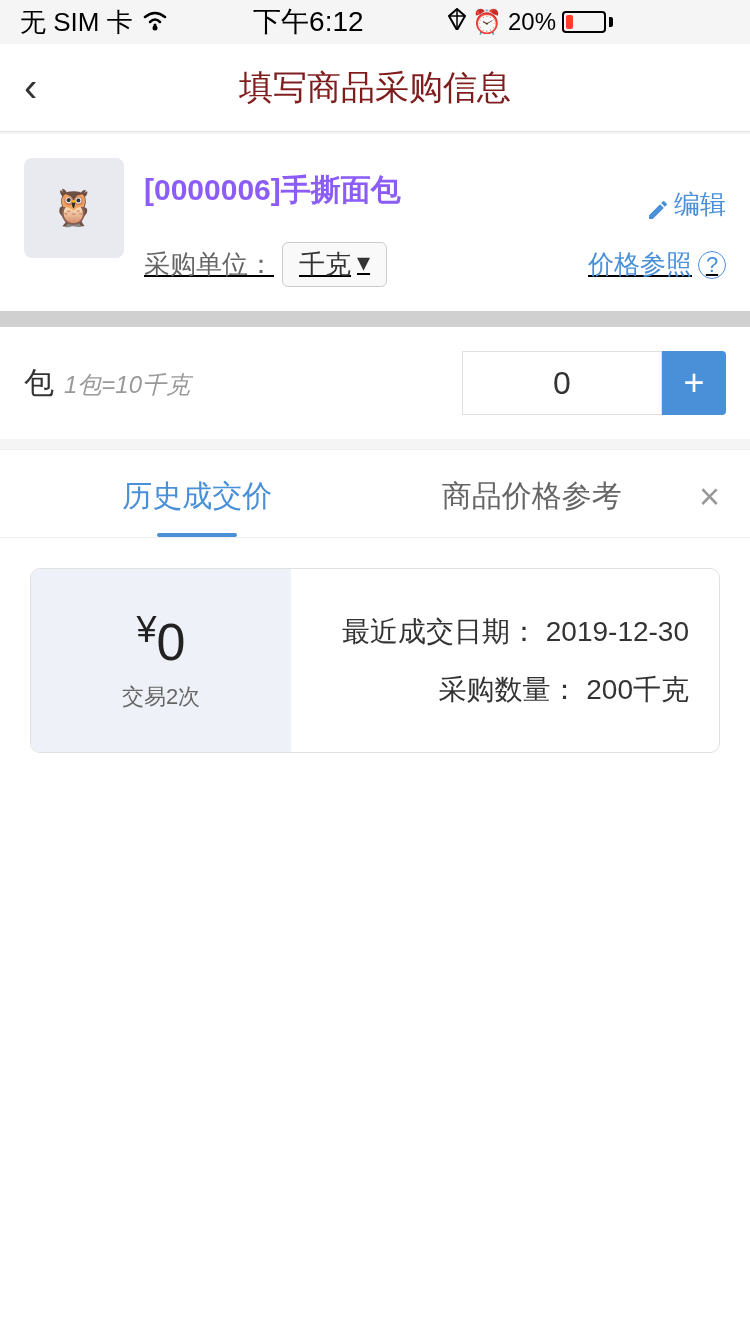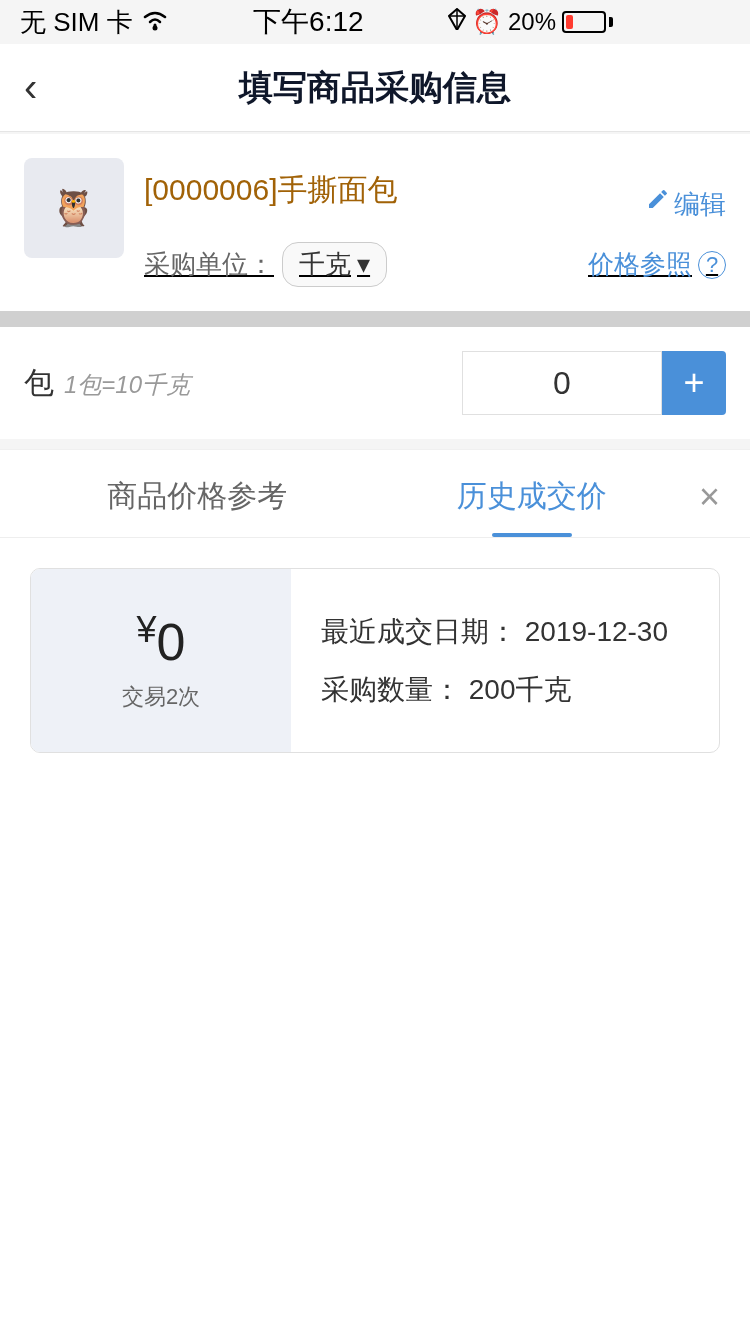--- a/index.html
+++ b/index.html
@@ -84,22 +84,22 @@
     }
     .nav-back {
       position: absolute;
       left: 24px;
       font-size: 40px;
       color: #333;
       cursor: pointer;
     }
     .nav-title {
       font-size: 34px;
-      font-weight: 700;
-      color: #0f172a;
+      font-weight: 400;
+      color: #7f1d1d;
     }
 
     
     .product-section {
       background: #fff;
       padding: 24px;
       display: flex;
       align-items: flex-start;
       gap: 20px;
       margin-top: 2px;
@@ -122,54 +122,53 @@
       flex: 1;
     }
     .product-header {
       display: flex;
       align-items: center;
       justify-content: space-between;
       margin-bottom: 20px;
     }
     .product-name {
       font-size: 30px;
-      color: #a16207;
-      font-weight: 400;
+      color: #8b5cf6;
+      font-weight: 700;
     }
     .edit-btn {
       font-size: 26px;
       color: #4a90d9;
       display: flex;
-      align-items: flex-start;
+      align-items: flex-end;
       gap: 4px;
       cursor: pointer;
       margin-top: 29px;
     }
     .product-unit-row {
       display: flex;
       align-items: center;
       justify-content: space-between;
       text-decoration: underline;
     }
     .unit-label {
       font-size: 26px;
       color: #666;
       display: flex;
       align-items: center;
       gap: 8px;
     }
     .unit-select {
       border: 1px solid #ccc;
-      border-radius: 16px;
+      border-radius: 6px;
       padding: 4px 16px;
       font-size: 26px;
       color: #333;
       background: #f9f9f9;
       display: flex;
-      align-items: center;
       gap: 6px;
       cursor: pointer;
     }
     .price-ref {
       font-size: 26px;
       color: #4a90d9;
       display: flex;
       align-items: center;
       gap: 6px;
       cursor: pointer;
@@ -311,20 +310,21 @@
       font-size: 22px;
       color: #666;
     }
     .card-right {
       flex: 1;
       padding: 36px 30px;
       display: flex;
       flex-direction: column;
       justify-content: center;
       gap: 18px;
+      align-items: flex-end;
     }
     .card-detail-row {
       font-size: 28px;
       color: #333;
       line-height: 1.4;
     }
     .card-detail-label {
       color: #333;
     }
     .card-detail-value {
@@ -419,25 +419,25 @@
       <span>0</span>
     </div>
     <div class="qty-plus-btn">
       <span>+</span>
     </div>
   </div>
 </div>
 
 <div class="tabs-section">
   <div class="tabs-header">
+    <div class="tab-item active">
+      <span>历史成交价</span>
+    </div>
     <div class="tab-item">
       <span>商品价格参考</span>
-    </div>
-    <div class="tab-item active">
-      <span>历史成交价</span>
     </div>
     <div class="tab-close">×</div>
   </div>
 
   <div class="history-content">
     <div class="history-card">
       <div class="card-left">
         <div class="card-price">
           <span class="card-price-symbol">¥</span><span>0</span>
         </div>

